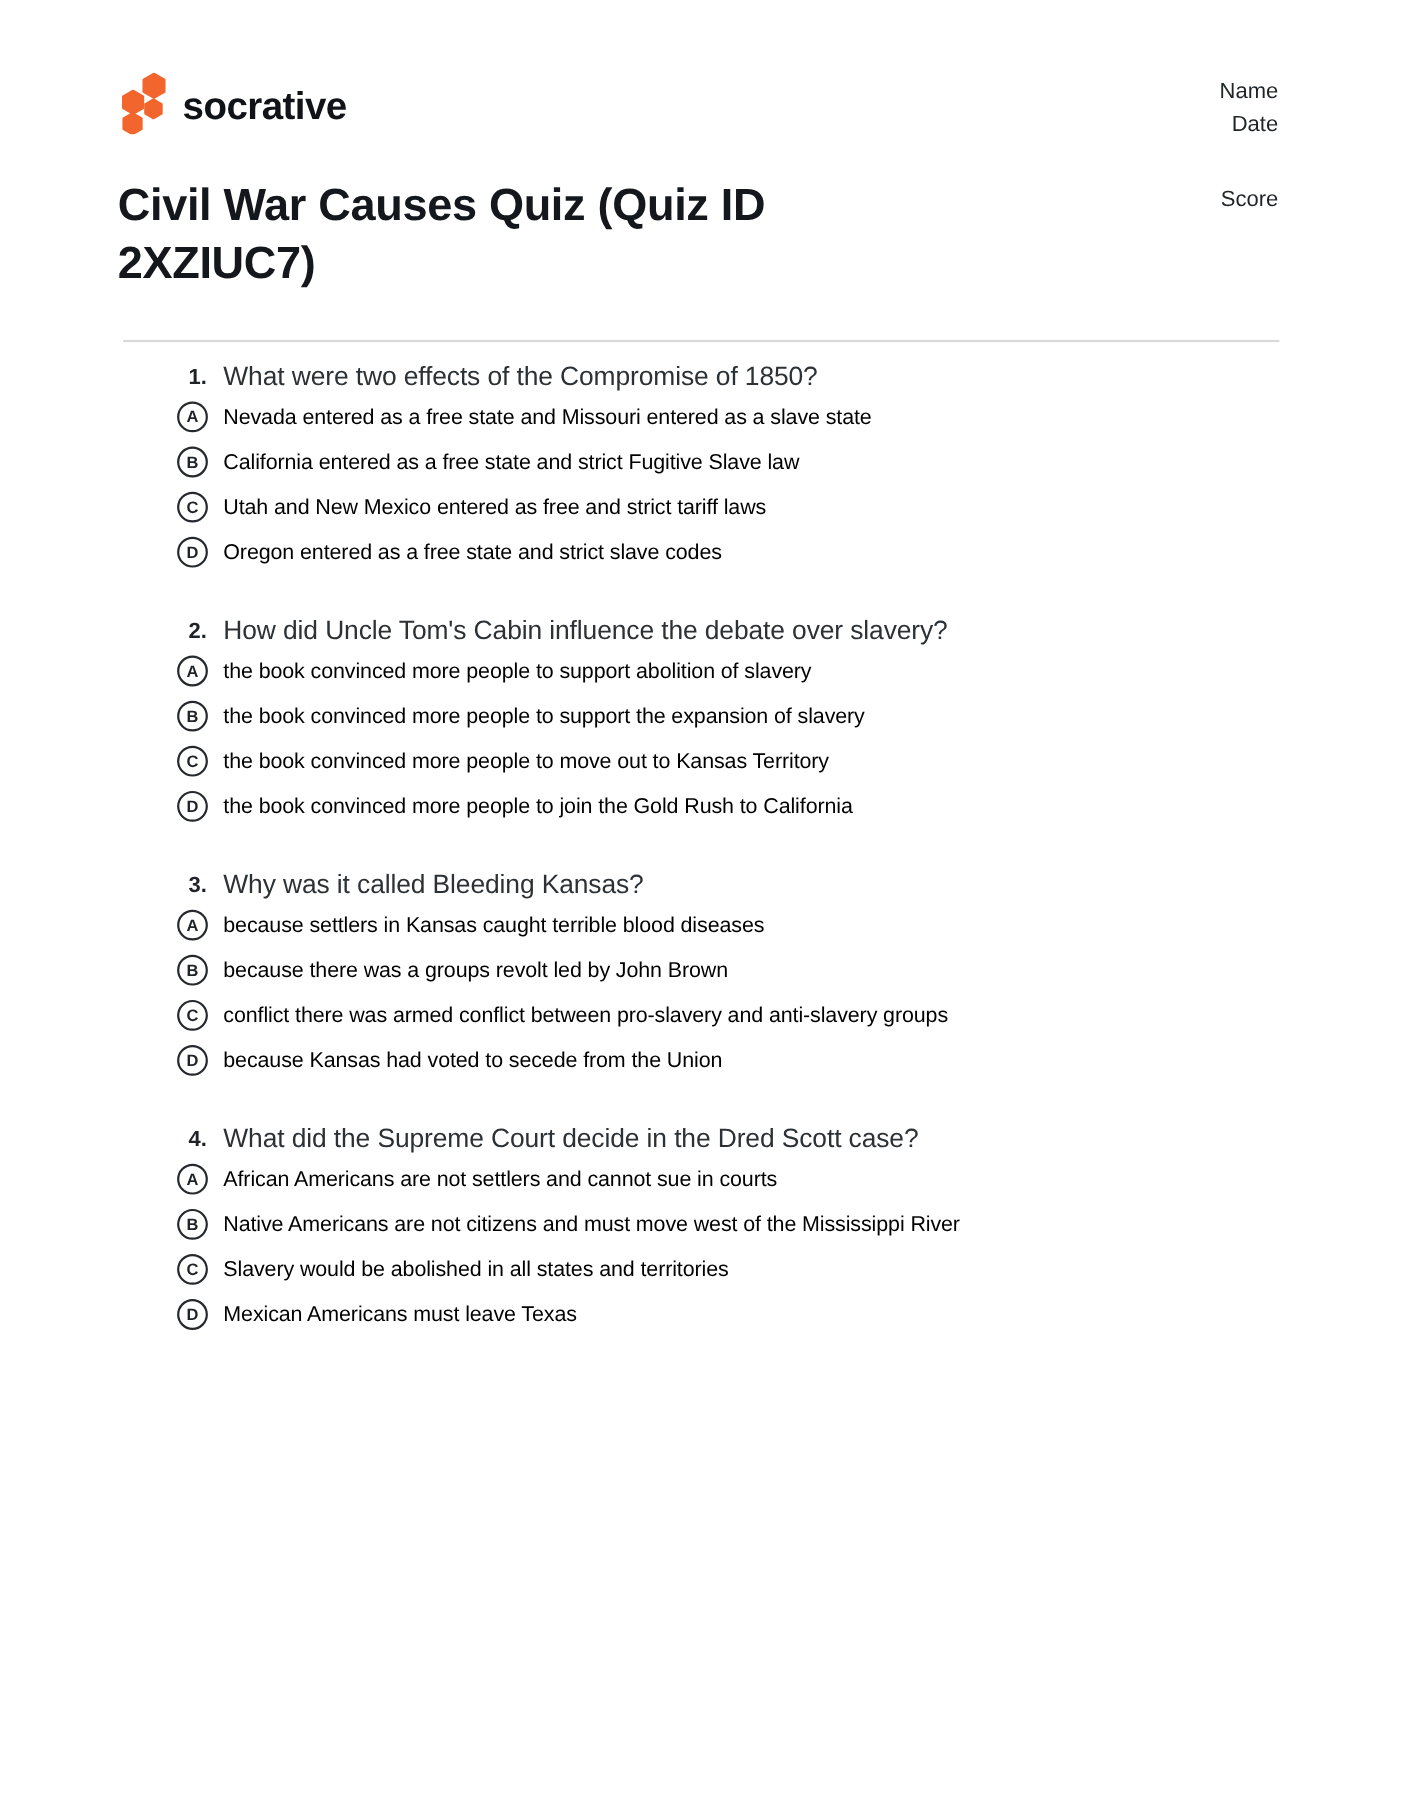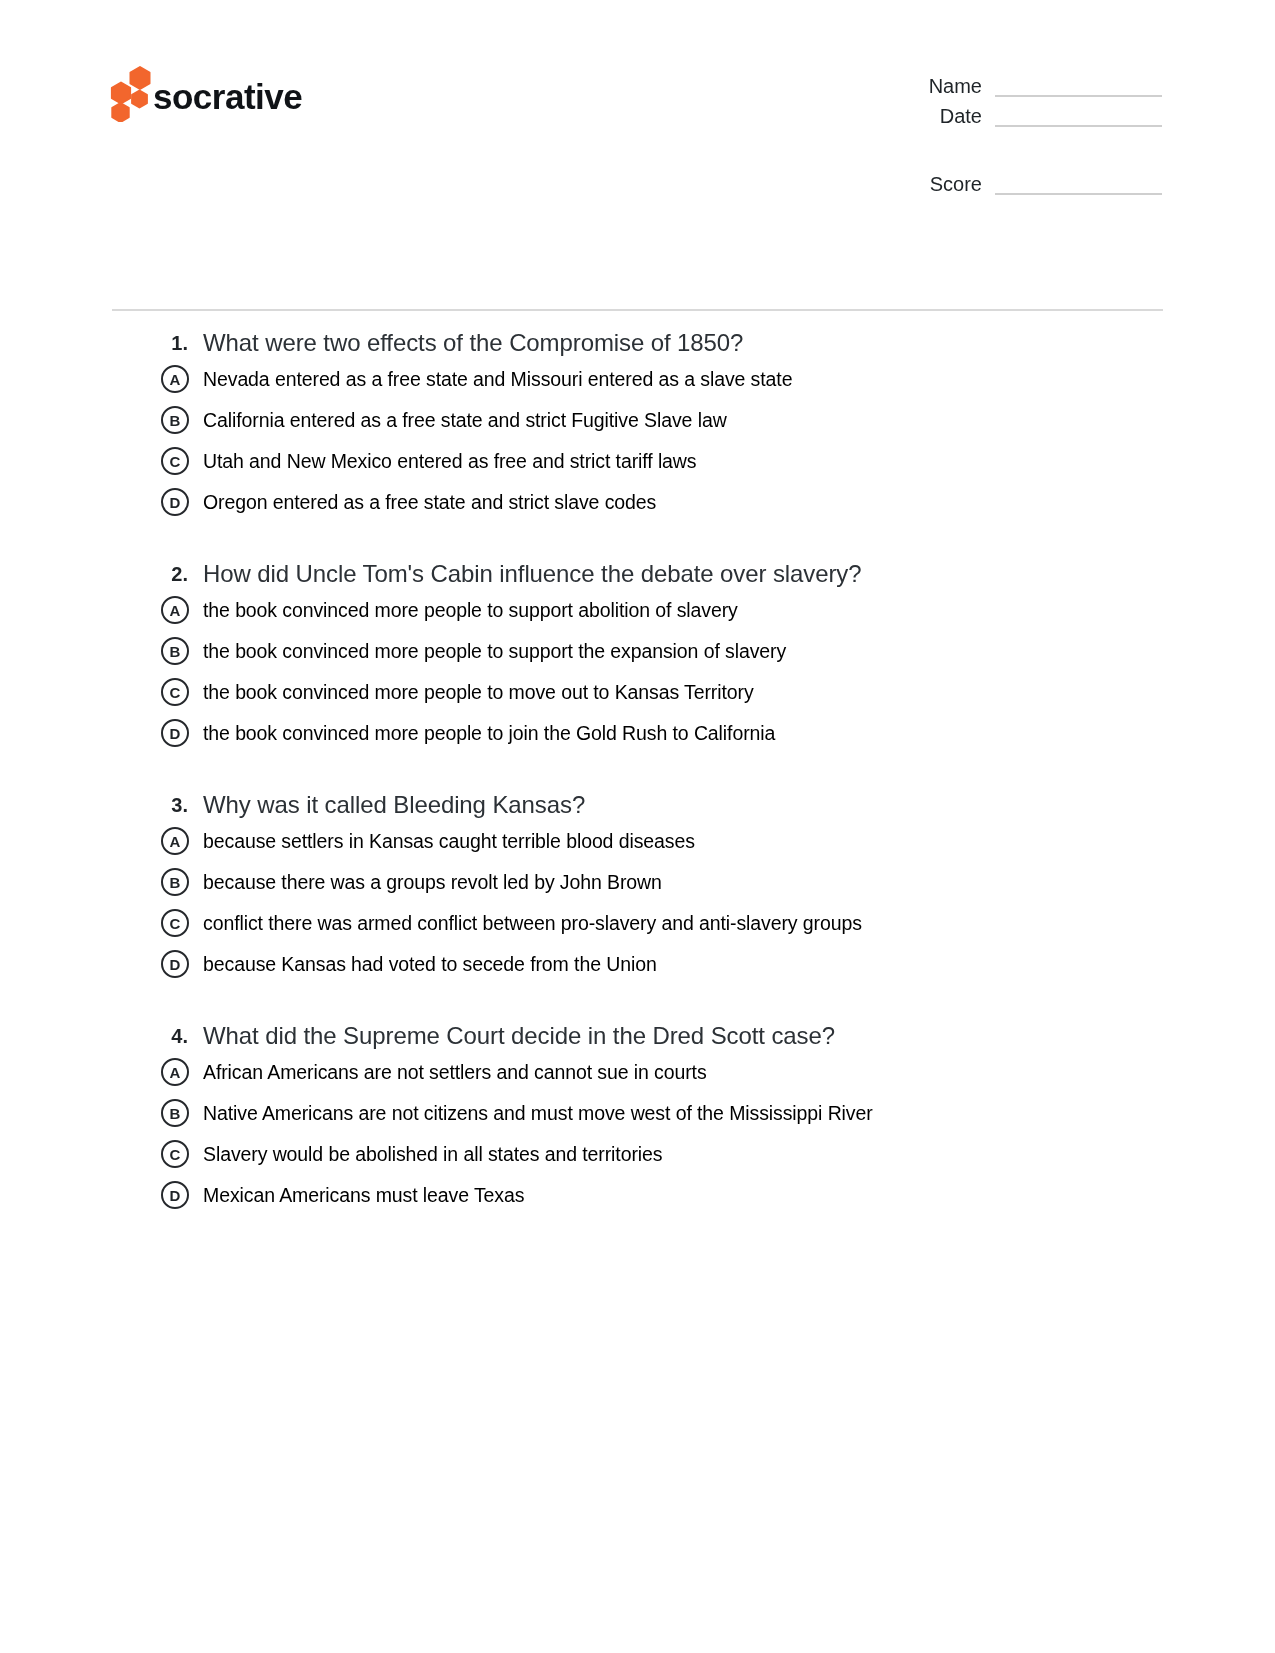--- a/index.html
+++ b/index.html
@@ -8,35 +8,36 @@
     width:1275px; height:1653px;
     background:#ffffff;
     font-family:"Liberation Sans", sans-serif;
     color:#2e3338;
     overflow:hidden;
   }
 
   
   .brand {
     position:absolute; left:107px; top:66px;
-    display:flex; align-items:center; 
+    display:flex; align-items:center; gap:13px;
   }
   .brand svg { display:block; }
   .brand-name {
     font-size:35px; font-weight:700; color:#101317;
     letter-spacing:-0.5px; margin-top:6px;
   }
 
   
   .fields {
     position:absolute; right:113px; top:70px; width:305px;
   }
   .field-row {
     display:flex; align-items:flex-end; justify-content:flex-end;
     height:30px;
+    flex-direction:column;
   }
   .field-row.score { margin-top:38px; }
   .field-label {
     font-size:20px; color:#1f2428; line-height:26px; margin-bottom:1px;
   }
   .field-line {
     width:167px; height:2px; background:#cfcfcf;
     margin-left:13px; margin-bottom:3px;
   }
 
@@ -109,20 +110,24 @@
     <div class="field-row">
       <span class="field-label">Date</span>
       <span class="field-line"></span>
     </div>
     <div class="field-row score">
       <span class="field-label">Score</span>
       <span class="field-line"></span>
     </div>
   </div>
 
+  <div class="quiz-title">
+    <div>Civil War Causes Quiz (Quiz ID</div>
+    <div>2XZIUC7)</div>
+  </div>
 
   <div class="divider"></div>
 
   <div class="questions">
 
     <div class="question">
       <div class="q-head">
         <span class="q-num">1.</span>
         <span class="q-text">What were two effects of the Compromise of 1850?</span>
       </div>

